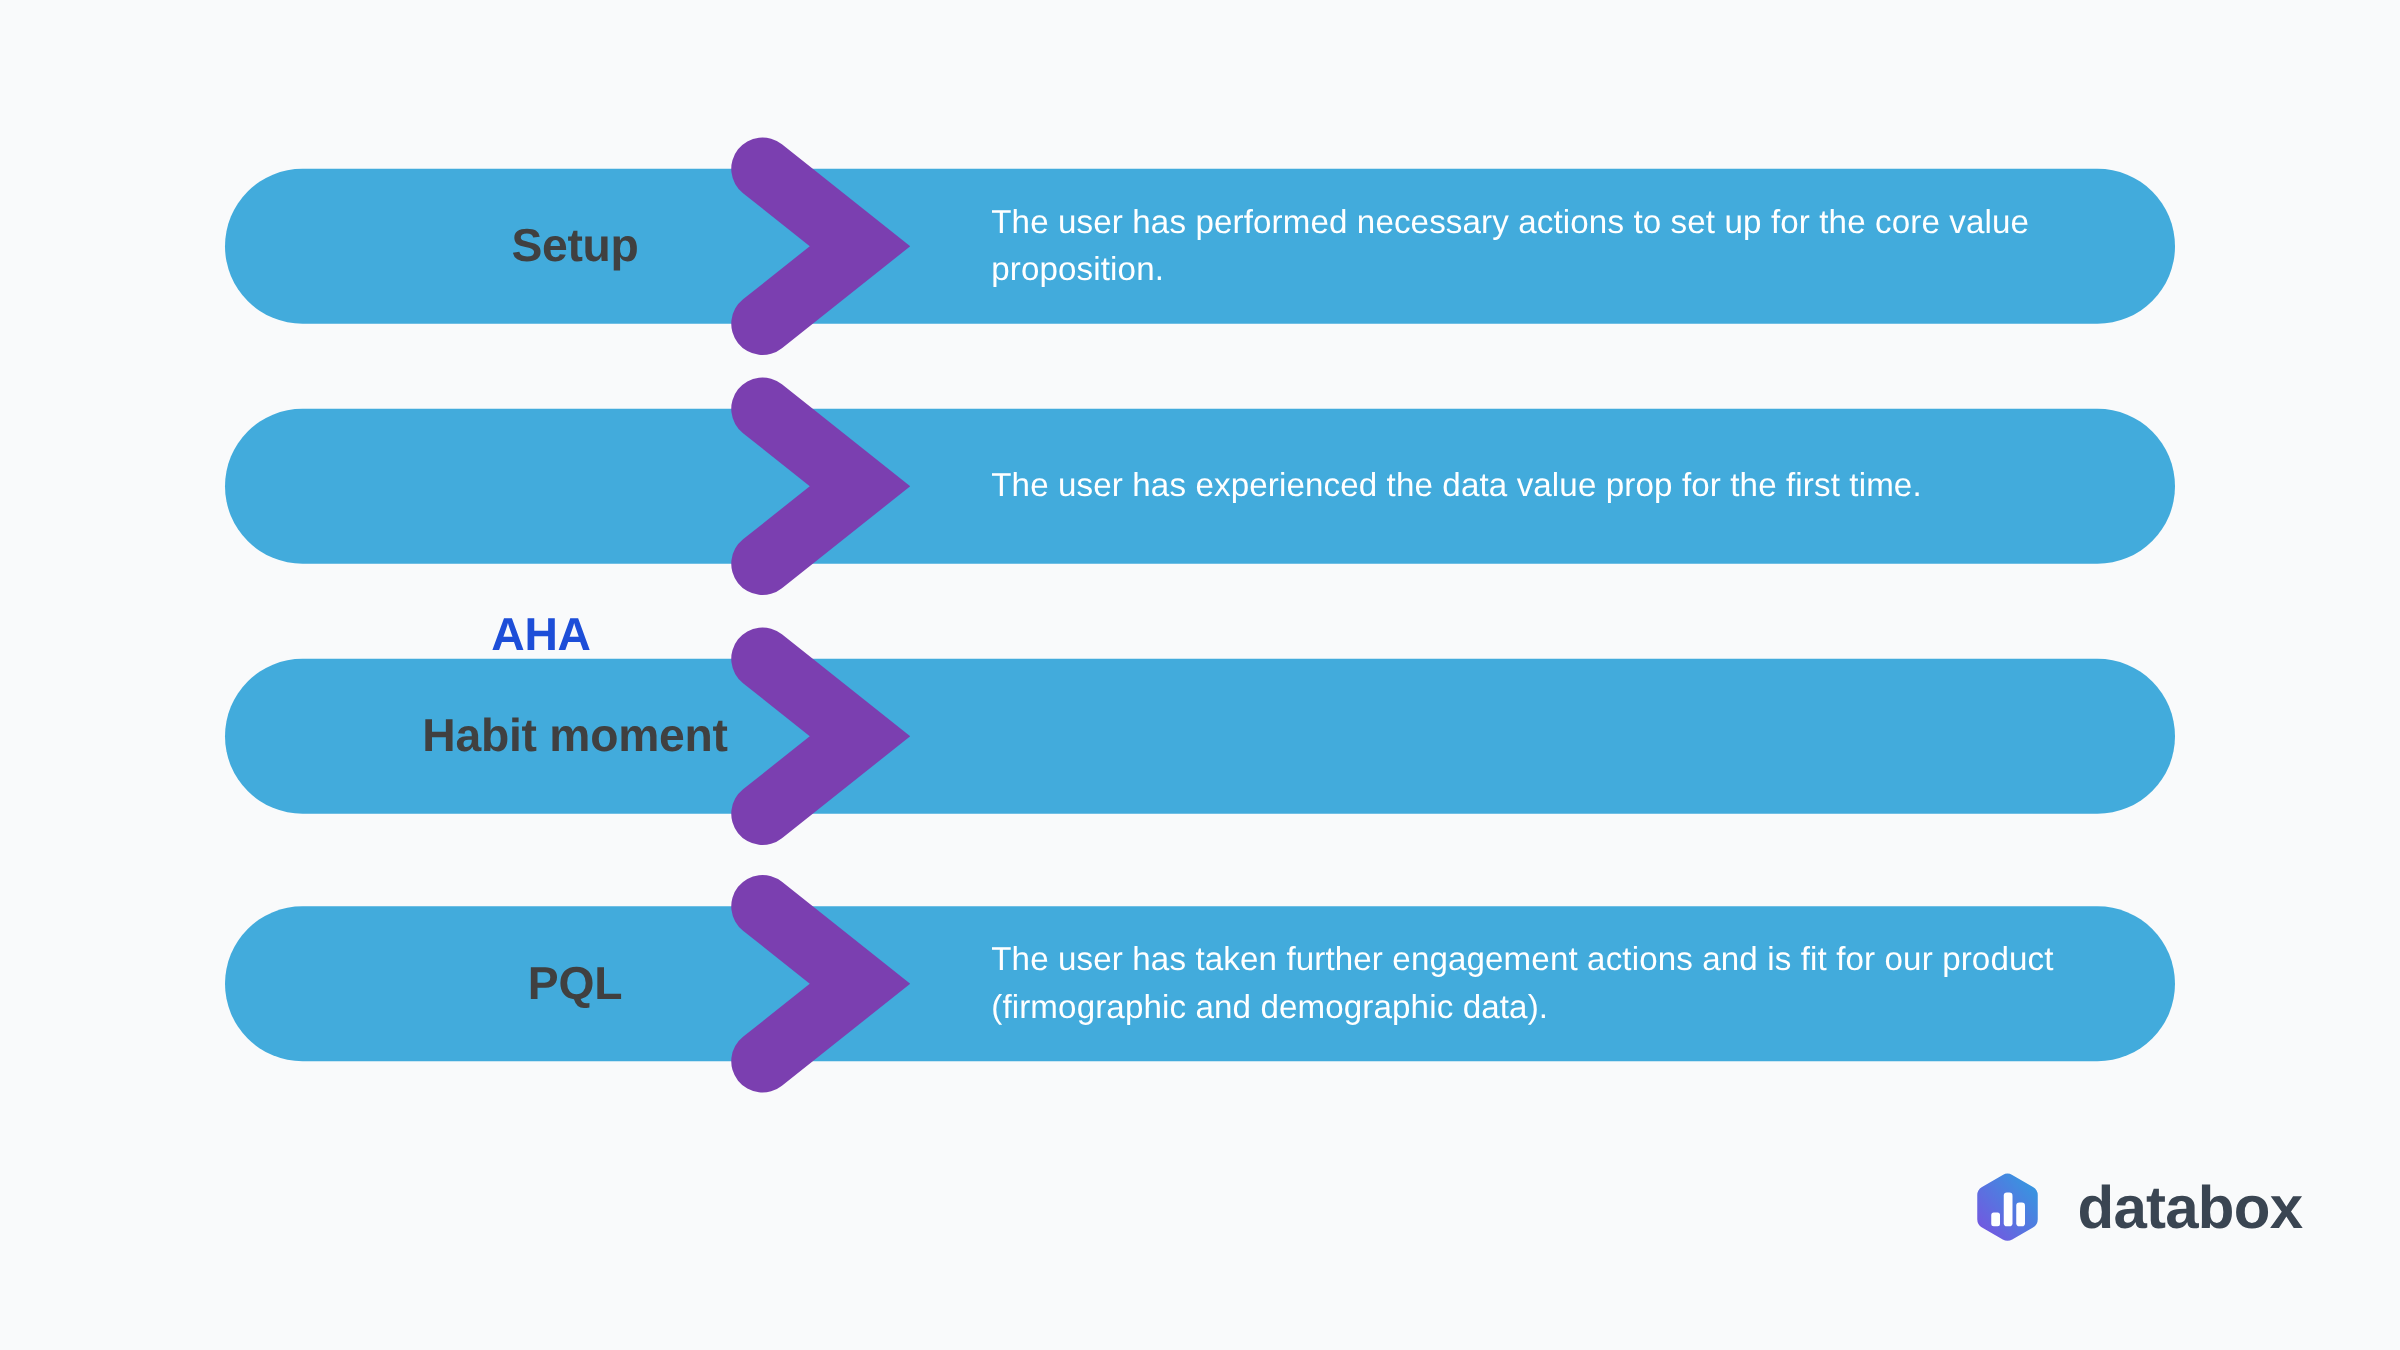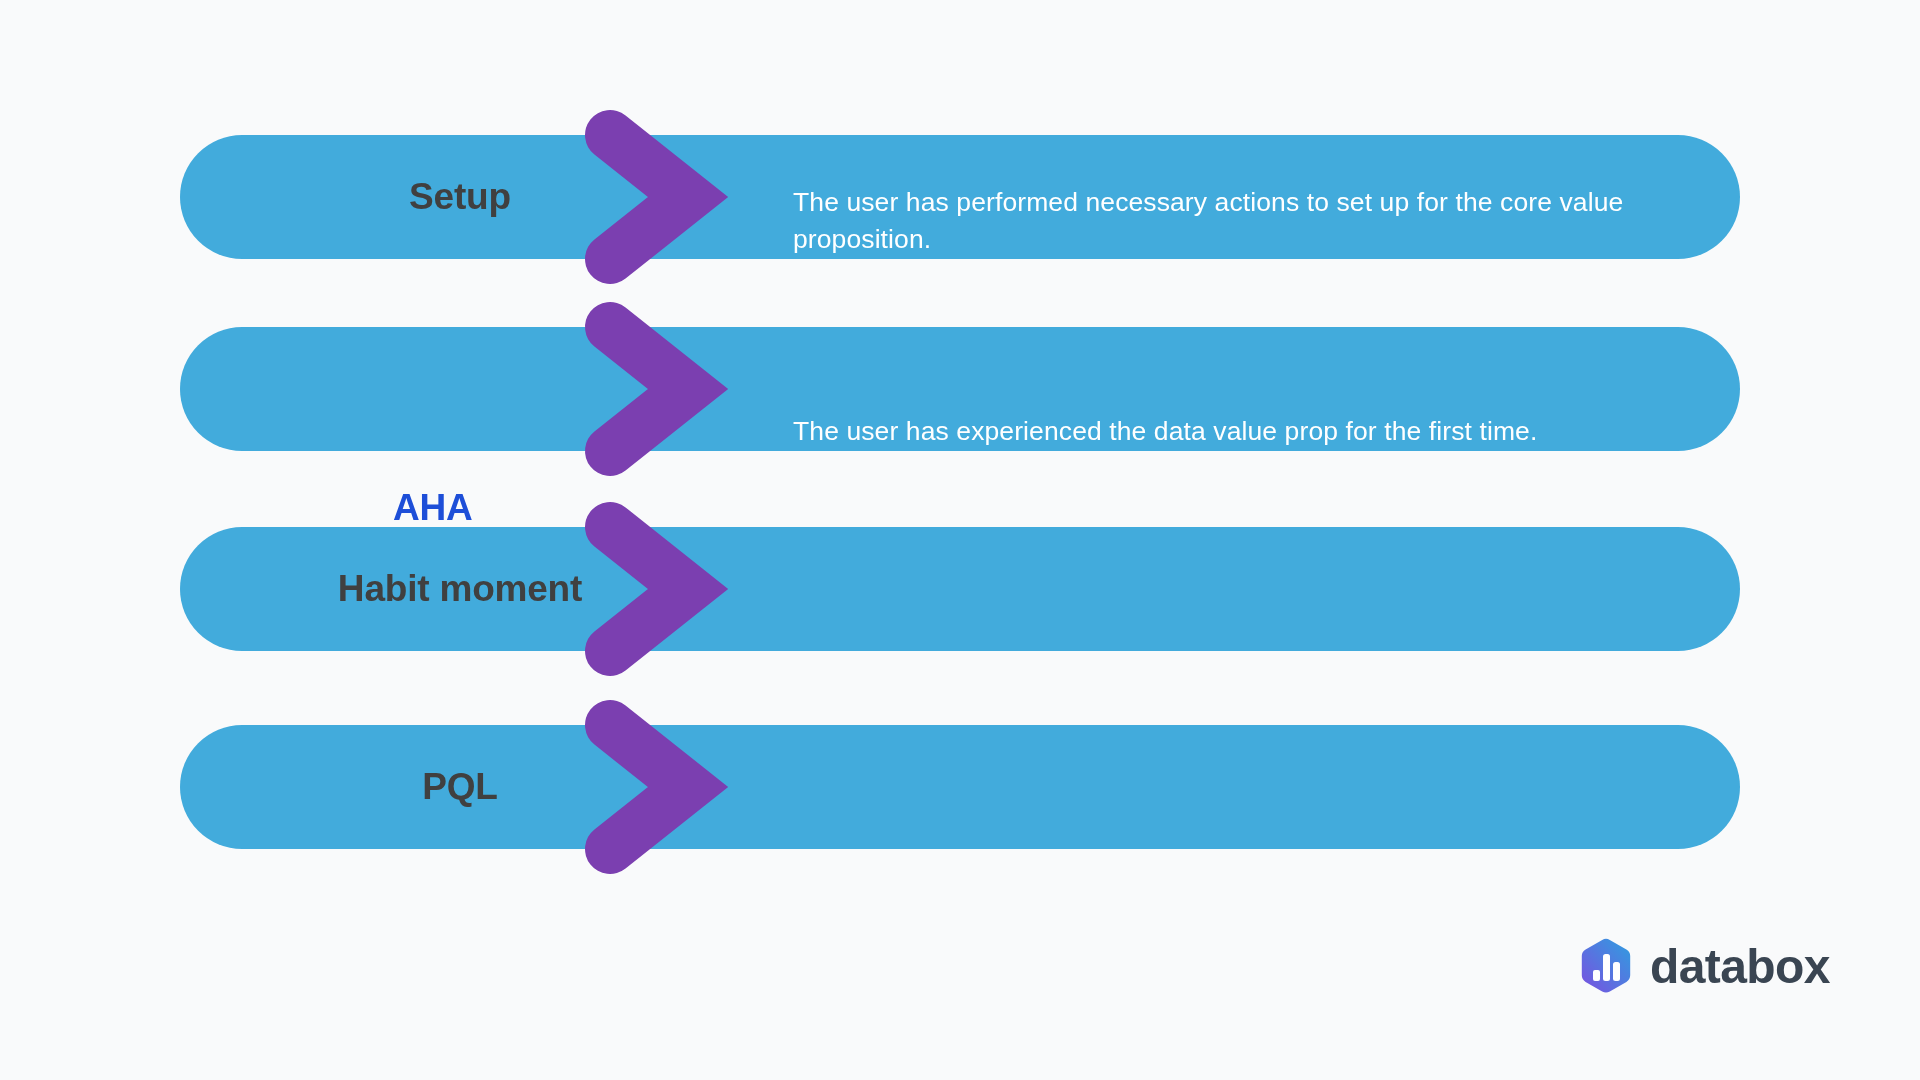--- a/index.html
+++ b/index.html
@@ -63,21 +63,21 @@
   }
 
   
   .bar-desc {
     position: absolute;
     left: 613px;
     top: 0;
     width: 880px;
     height: 100%;
     display: flex;
-    align-items: flex-end;
+    align-items: center;
     z-index: 3;
   }
   .bar-desc span {
     color: #ffffff;
     font-size: 26.5px;
     font-weight: 400;
     line-height: 1.42;
     letter-spacing: 0.1px;
   }
 
@@ -107,21 +107,21 @@
     user-select: none;
   }
 
   
   .logo {
     position: absolute;
     left: 1578px;
     top: 938px;
     display: flex;
     align-items: center;
-    gap: 16px;
+    gap: 28px;
     z-index: 5;
   }
   .logo-mark { width: 56px; height: 58px; display: block; }
   .logo-word {
     color: #3a4552;
     font-size: 48px;
     font-weight: 700;
     letter-spacing: -0.6px;
     line-height: 1;
   }
@@ -168,20 +168,23 @@
     </div>
   </div>
 
   <div class="row row-4">
     <div class="bar"></div>
     <div class="bar-label">PQL</div>
     <div class="chevron">
       <svg width="130" height="176" viewBox="0 0 130 176" xmlns="http://www.w3.org/2000/svg">
         <path d="M26 26 L104 88 L26 150" fill="none" stroke="#7b3fb0" stroke-width="50" stroke-linecap="round" stroke-linejoin="miter" stroke-miterlimit="10"></path>
       </svg>
+    </div>
+    <div class="bar-desc">
+      <span>The user has taken further engagement actions and is fit for our product (firmographic and demographic data).</span>
     </div>
   </div>
 
   <div class="logo">
     <span>
       <svg class="logo-mark" viewBox="0 0 56 58" xmlns="http://www.w3.org/2000/svg">
         <defs>
           <linearGradient id="dbgrad" x1="0" y1="1" x2="1" y2="0">
             <stop offset="0%" stop-color="#7b4fe0"></stop>
             <stop offset="100%" stop-color="#2e9fe0"></stop>

